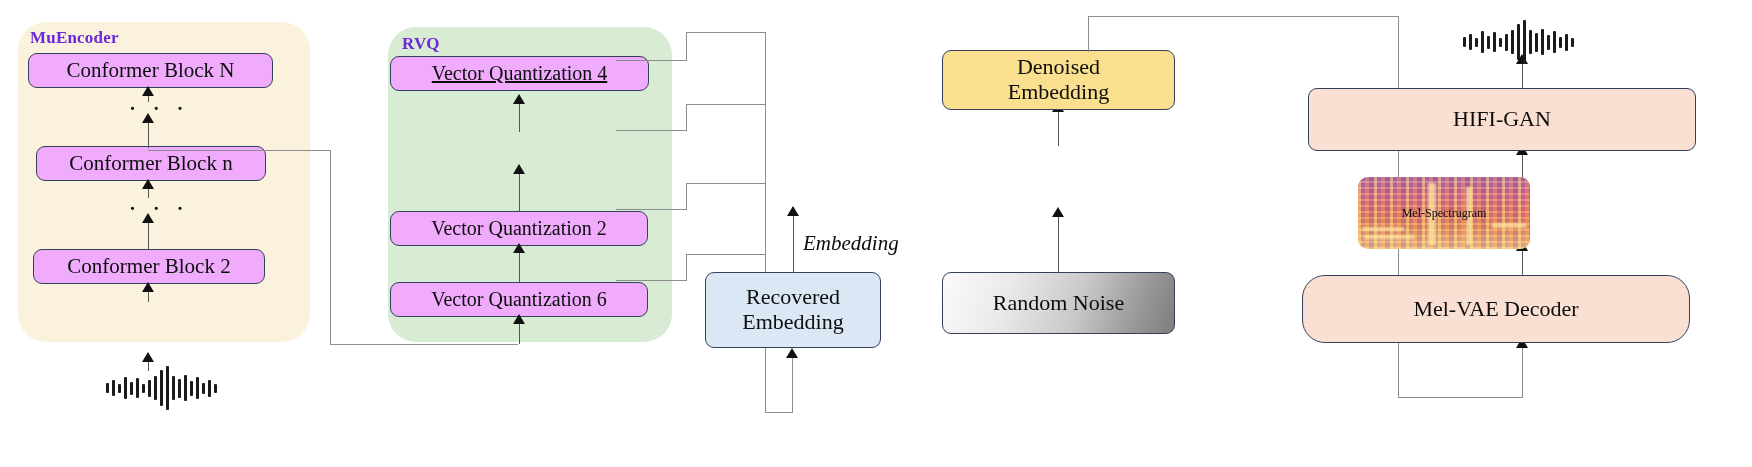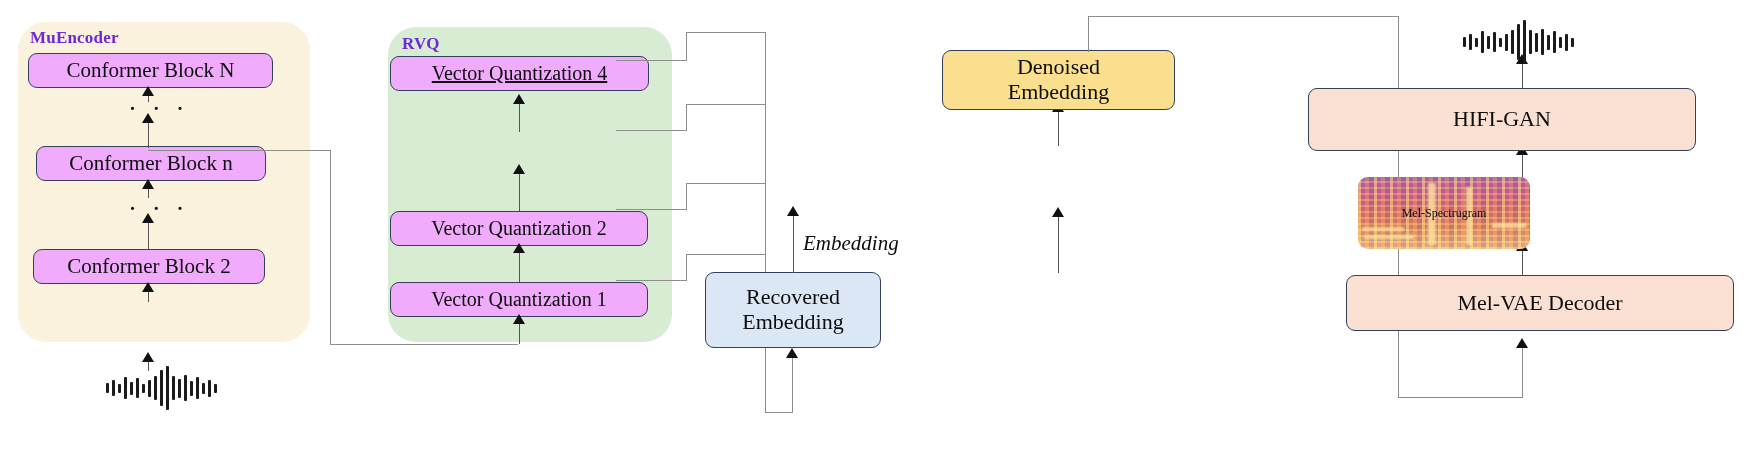--- a/index.html
+++ b/index.html
@@ -119,21 +119,21 @@
   <div class="group" style="left:388px;top:27px;width:284px;height:315px;background:#d8ecd4;"></div>
   <div class="group-label" style="left:402px;top:34px;">RVQ</div>
 
   <div class="box grey vq" style="left:390px;top:56px;width:259px;height:35px;text-decoration:underline;">
     <span>Vector Quantization 4</span>
   </div>
   <div class="box grey vq" style="left:390px;top:211px;width:258px;height:35px;">
     <span>Vector Quantization 2</span>
   </div>
   <div class="box grey vq" style="left:390px;top:282px;width:258px;height:35px;">
-    <span>Vector Quantization 1</span>
+    <span>Vector Quantization 6</span>
   </div>
 
   <div class="arrow-v" style="left:519px;top:317px;height:27px;"></div>
   <div class="arrow-head" style="left:513px;top:314px;"></div>
 
   <div class="arrow-v" style="left:519px;top:246px;height:36px;"></div>
   <div class="arrow-head" style="left:513px;top:243px;"></div>
 
   <div class="arrow-v" style="left:519px;top:167px;height:44px;"></div>
   <div class="arrow-head" style="left:513px;top:164px;"></div>
@@ -168,37 +168,40 @@
   </div>
 
   <div class="arrow-v" style="left:793px;top:215px;height:58px;"></div>
   <div class="arrow-head" style="left:787px;top:206px;"></div>
   <div class="cond" style="left:803px;top:231px;">Embedding</div>
 
 
   <div class="arrow-v" style="left:1058px;top:216px;height:57px;"></div>
   <div class="arrow-head" style="left:1052px;top:207px;"></div>
 
+  <div class="box noise big" style="left:942px;top:272px;width:233px;height:62px;">
+    <span>Random Noise</span>
+  </div>
 
   <div class="arrow-v" style="left:1058px;top:110px;height:36px;"></div>
   <div class="arrow-head" style="left:1052px;top:102px;"></div>
 
   <div class="box yellow big two-line" style="left:942px;top:50px;width:233px;height:60px;">
     <span>Denoised</span>
     <span>Embedding</span>
   </div>
 
   <div class="vline" style="left:1088px;top:16px;height:36px;"></div>
   <div class="hline" style="left:1088px;top:16px;width:311px;"></div>
   <div class="vline" style="left:1398px;top:16px;height:381px;"></div>
   <div class="hline" style="left:1398px;top:397px;width:125px;"></div>
   <div class="vline" style="left:1522px;top:348px;height:50px;"></div>
   <div class="arrow-head" style="left:1516px;top:338px;"></div>
 
-  <div class="box peach big" style="left:1346px;top:275px;width:388px;height:56px;">
+  <div class="box peach big" style="left:1302px;top:275px;width:388px;height:68px;border-radius:23px;">
     <span>Mel-VAE Decoder</span>
   </div>
 
   <div class="arrow-v" style="left:1522px;top:249px;height:26px;"></div>
   <div class="arrow-head" style="left:1516px;top:241px;"></div>
 
   <div class="mel" style="left:1358px;top:177px;width:172px;height:72px;">
     <div class="melbg"></div>
     <div class="streak" style="left:4px;top:50px;width:42px;height:4px;"></div>
     <div class="streak" style="left:6px;top:58px;width:50px;height:4px;"></div>

